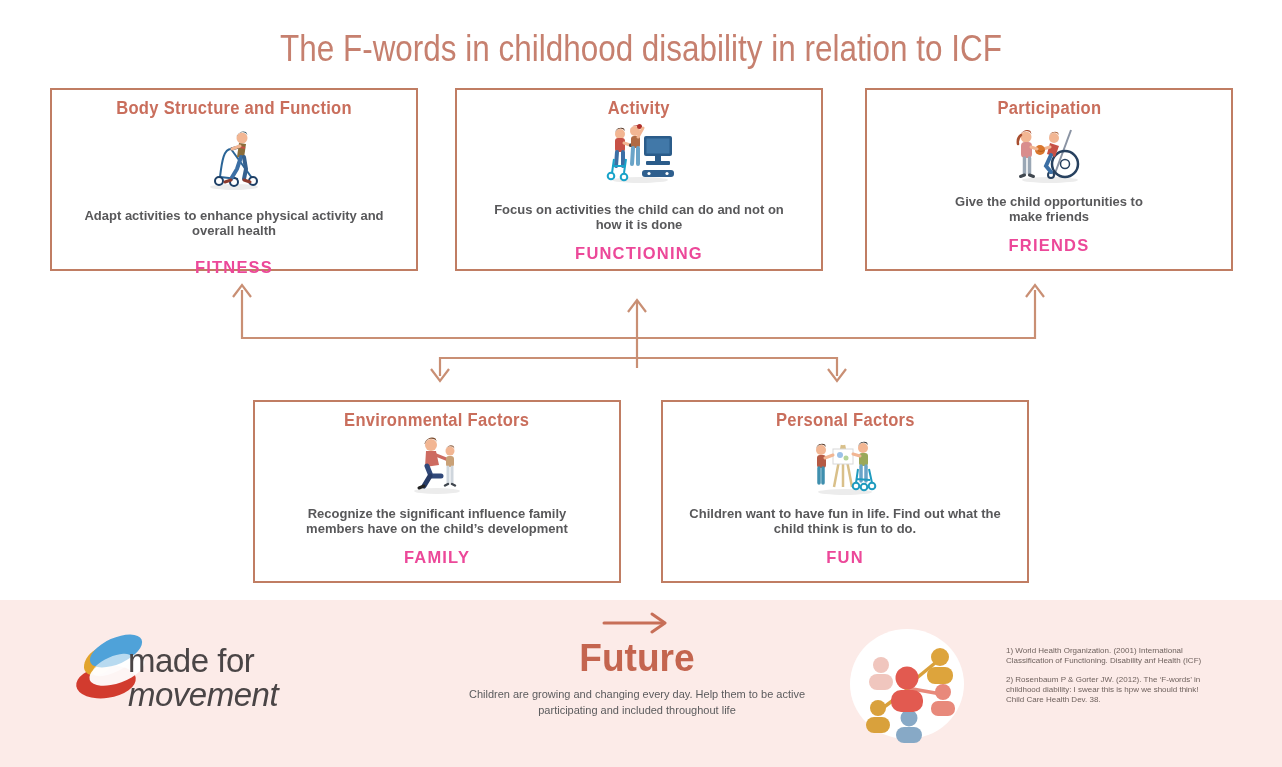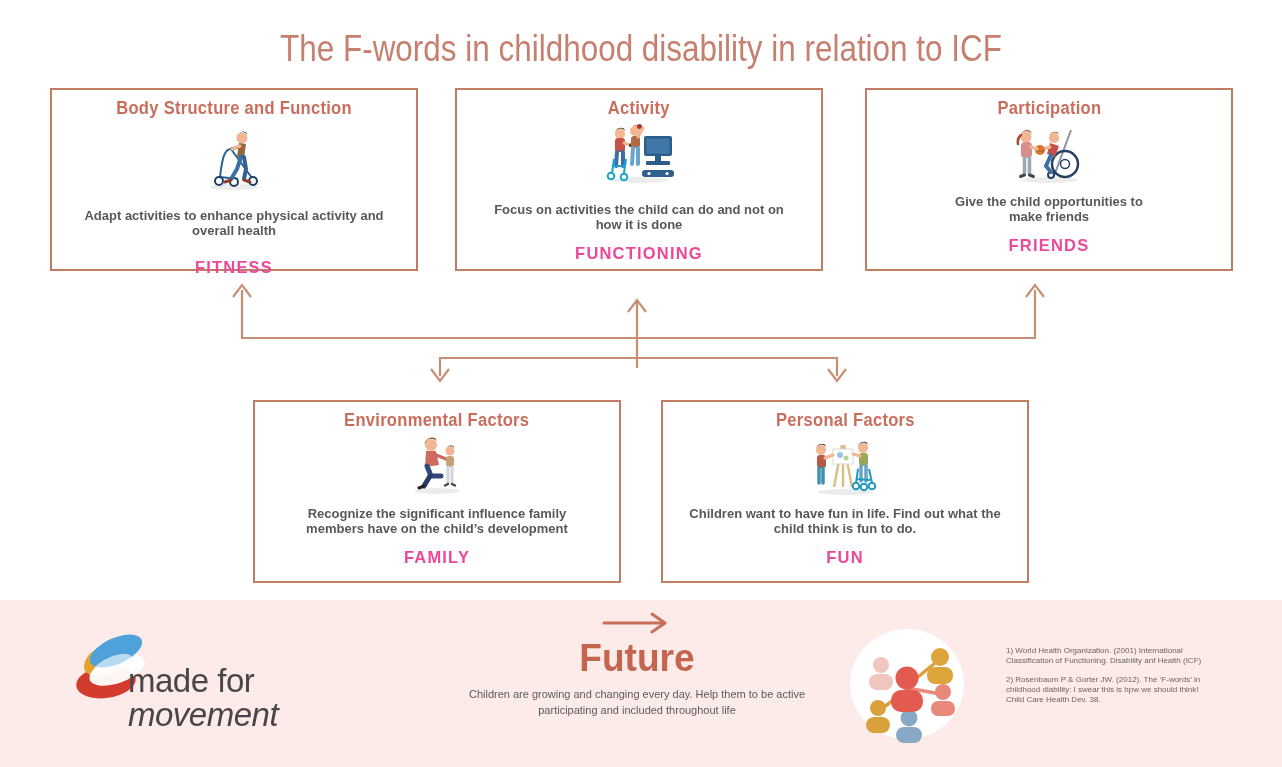--- a/index.html
+++ b/index.html
@@ -40,21 +40,21 @@
   .card-fword{
     margin-top:12px;font-size:16.5px;font-weight:bold;letter-spacing:1.2px;color:#ec4899;
   }
   
   .connectors{position:absolute;left:0;top:270px;pointer-events:none;}
   
   .footer{
     position:absolute;left:0;top:600px;width:1282px;height:167px;background:#fcebe8;
   }
   .logo-petals{position:absolute;left:70px;top:24px;}
-  .logo-text{position:absolute;left:128px;top:44px;color:#4a4546;letter-spacing:-0.5px;margin-top:20px;}
+  .logo-text{position:absolute;left:128px;top:44px;color:#4a4546;letter-spacing:-0.5px;}
   .logo-line1{font-size:33px;line-height:34px;}
   .logo-line2{font-size:33px;line-height:34px;font-style:italic;}
   .future-block{position:absolute;left:437px;top:12px;width:400px;text-align:center;}
   .future-arrow{display:block;margin:0 auto 2px auto;}
   .future-label{font-size:39px;font-weight:bold;color:#c4654f;transform:scaleX(0.95);}
   .future-desc{
     margin:7px auto 0 auto;max-width:368px;font-size:11px;line-height:15.5px;color:#5b5b5d;
   }
   .network-icon{position:absolute;left:845px;top:22px;}
   .references{position:absolute;left:1006px;top:46px;width:196px;color:#6f625e;}

